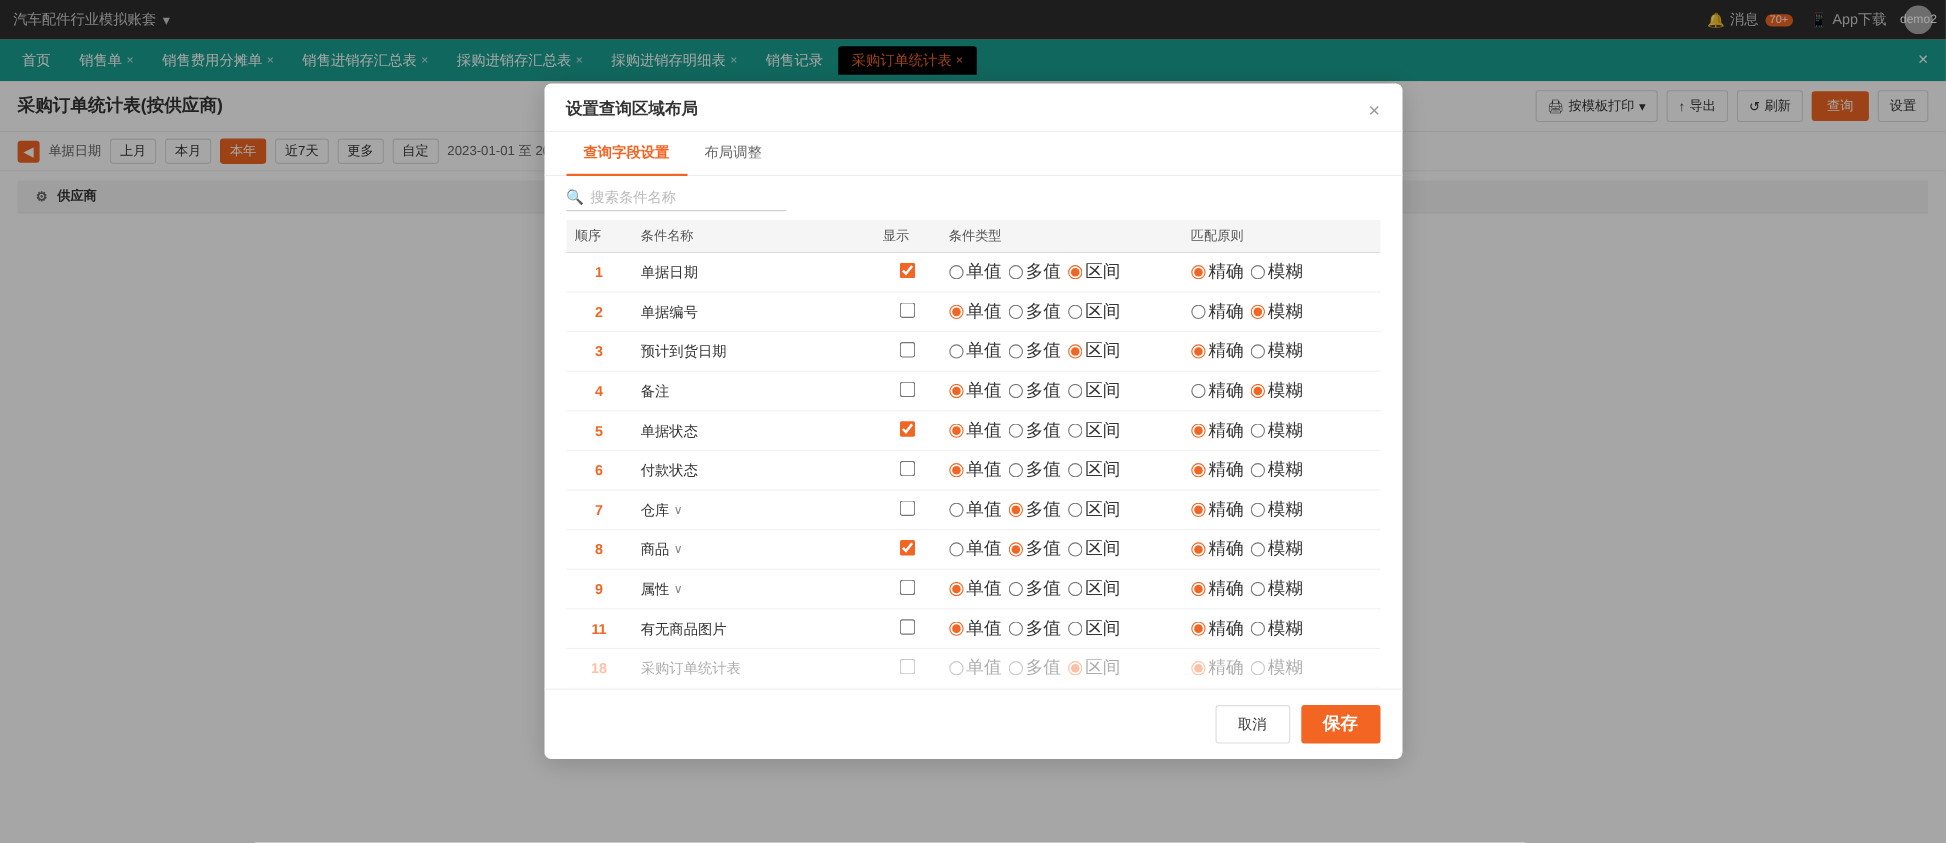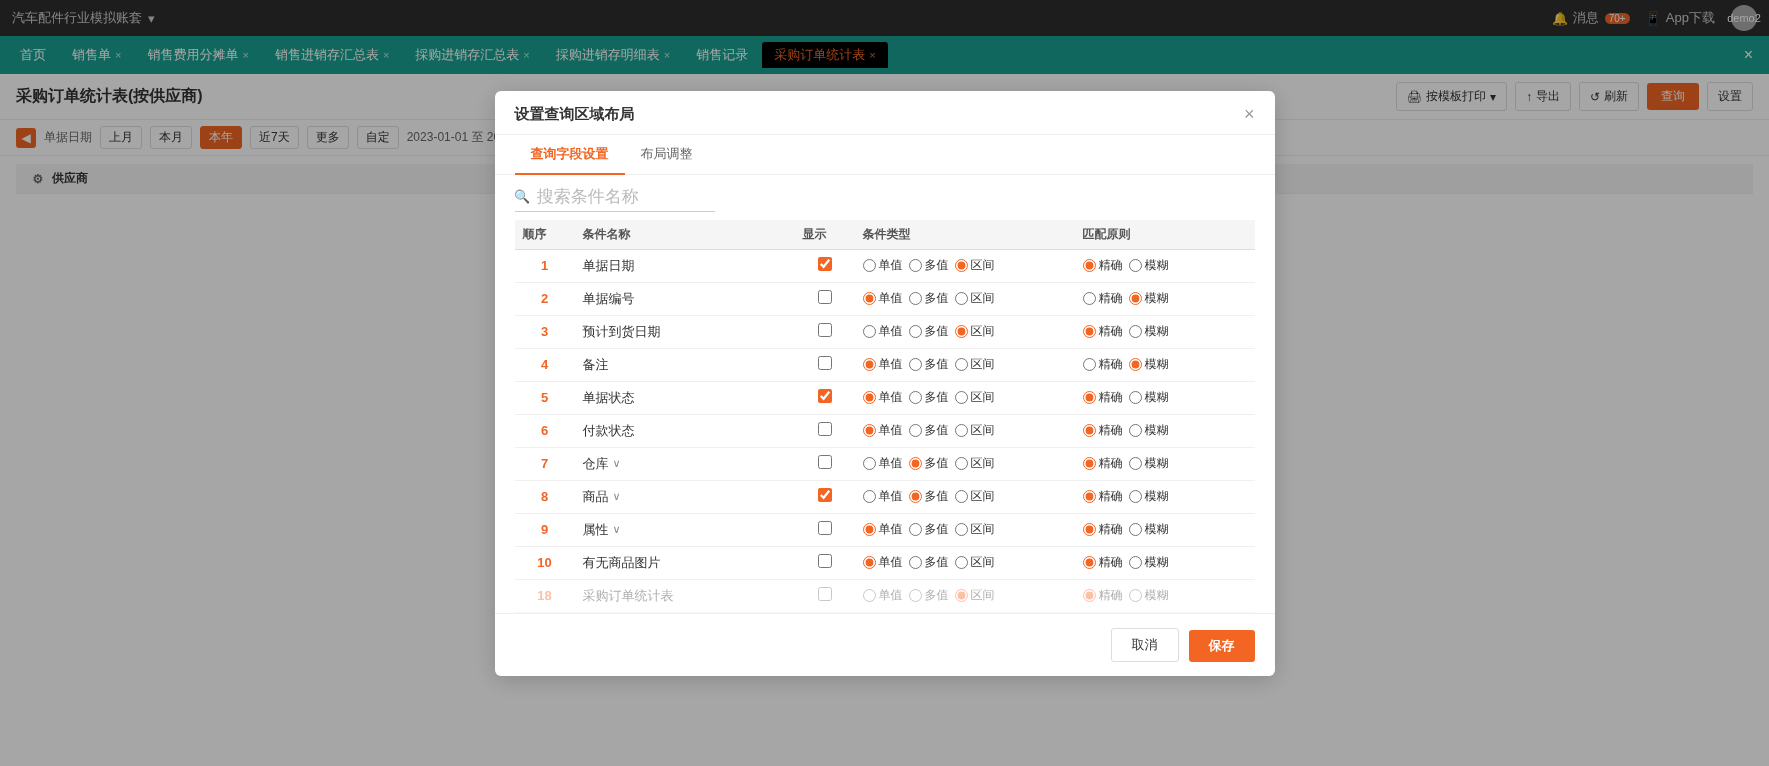--- a/index.html
+++ b/index.html
@@ -148,36 +148,36 @@
       display: flex;
       align-items: center;
       border-bottom: 1px solid #ccc;
       padding-bottom: 4px;
       width: 200px;
       gap: 6px;
     }
     .search-input-wrap input {
       border: none;
       outline: none;
-      font-size: 17px;
+      font-size: 13px;
       color: #333;
       flex: 1;
       background: transparent;
     }
     .search-input-wrap input::placeholder { color: #bbb; }
 
     
     .dialog-table { flex: 1; overflow-y: auto; padding: 0 20px; }
     .dt-header {
       display: grid;
       grid-template-columns: 60px 1fr 60px 220px 180px;
       background: #f5f5f5;
       padding: 6px 0;
       font-size: 12px;
-      font-weight: bold;
+      font-weight: normal;
       color: #555;
       border-bottom: 1px solid #ddd;
       position: sticky;
       top: 0;
       z-index: 1;
     }
     .dt-header > div { padding: 0 8px; }
     .dt-row {
       display: grid;
       grid-template-columns: 60px 1fr 60px 220px 180px;
@@ -190,39 +190,38 @@
     .dt-idx { color: #f26522; font-weight: bold; text-align: center; }
     .dt-name { color: #333; display: flex; align-items: center; gap: 4px; }
     .dt-check { display: flex; justify-content: center; }
     .dt-type { display: flex; align-items: center; gap: 8px; }
     .dt-match { display: flex; align-items: center; gap: 8px; }
 
     
     .radio-group { display: flex; align-items: center; gap: 6px; }
     .radio-item { display: flex; align-items: center; gap: 3px; cursor: pointer; }
     .radio-item input[type=radio] { accent-color: #f26522; cursor: pointer; }
-    .radio-item label { font-size: 12px; color: #333; cursor: pointer; white-space: nowrap; }
+    .radio-item label { font-size: 16px; color: #333; cursor: pointer; white-space: nowrap; }
     .checkbox-item input[type=checkbox] { accent-color: #f26522; cursor: pointer; width: 14px; height: 14px; }
 
     
     .dialog-table::-webkit-scrollbar { width: 6px; }
     .dialog-table::-webkit-scrollbar-track { background: #f0f0f0; }
     .dialog-table::-webkit-scrollbar-thumb { background: #ccc; border-radius: 3px; }
 
     
     .dialog-footer {
       display: flex;
       justify-content: flex-end;
       gap: 10px;
       padding: 14px 20px;
       border-top: 1px solid #eee;
-      align-items: flex-end;
     }
     .btn-cancel { background: #fff; border: 1px solid #ddd; color: #333; padding: 7px 20px; border-radius: 3px; cursor: pointer; font-size: 13px; }
-    .btn-save { background: #f26522; border: none; color: #fff; padding: 7px 20px; border-radius: 3px; cursor: pointer; font-size: 13px; font-weight: bold; }
+    .btn-save { background: #f26522; border: none; color: #fff; padding: 7px 20px; border-radius: 3px; cursor: pointer; font-size: 16px; font-weight: bold; }
 
     .chevron-icon { font-size: 11px; color: #888; }
     .partially-visible { opacity: 0.4; }
   </style>
 </head>
 <body>
 
 <div class="top-bar">
   <div class="top-bar-left">
     <span>汽车配件行业模拟账套</span>
@@ -645,21 +644,21 @@
                 <input type="radio" name="match-8" checked="" style="">
                 <label>精确</label>
               </div>
               <div class="radio-item">
                 <input type="radio" name="match-8" style="">
                 <label>模糊</label>
               </div>
             </div>
           </div>
           <div class="dt-row">
-            <div class="dt-idx">10</div>
+            <div class="dt-idx">11</div>
             <div class="dt-name">有无商品图片</div>
             <div class="dt-check">
               <div class="checkbox-item"><input type="checkbox" style=""></div>
             </div>
             <div class="dt-type radio-group">
               <div class="radio-item">
                 <input type="radio" name="type-9" checked="" style="">
                 <label>单值</label>
               </div>
               <div class="radio-item">

